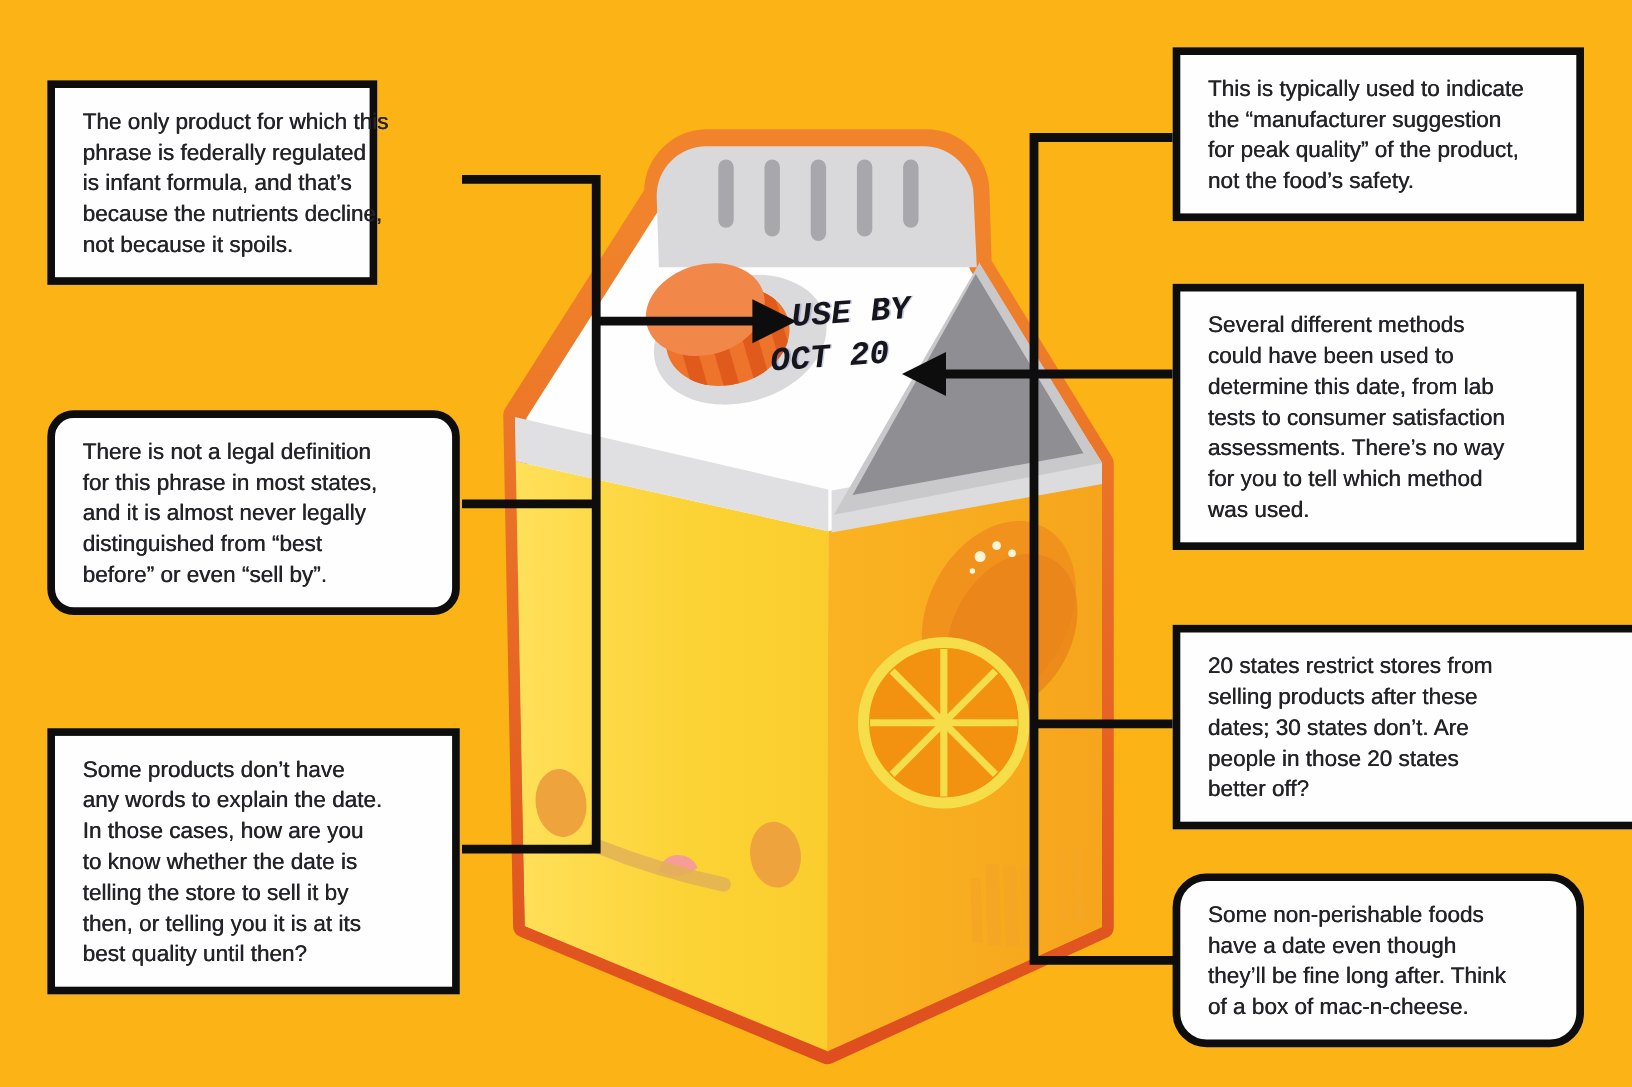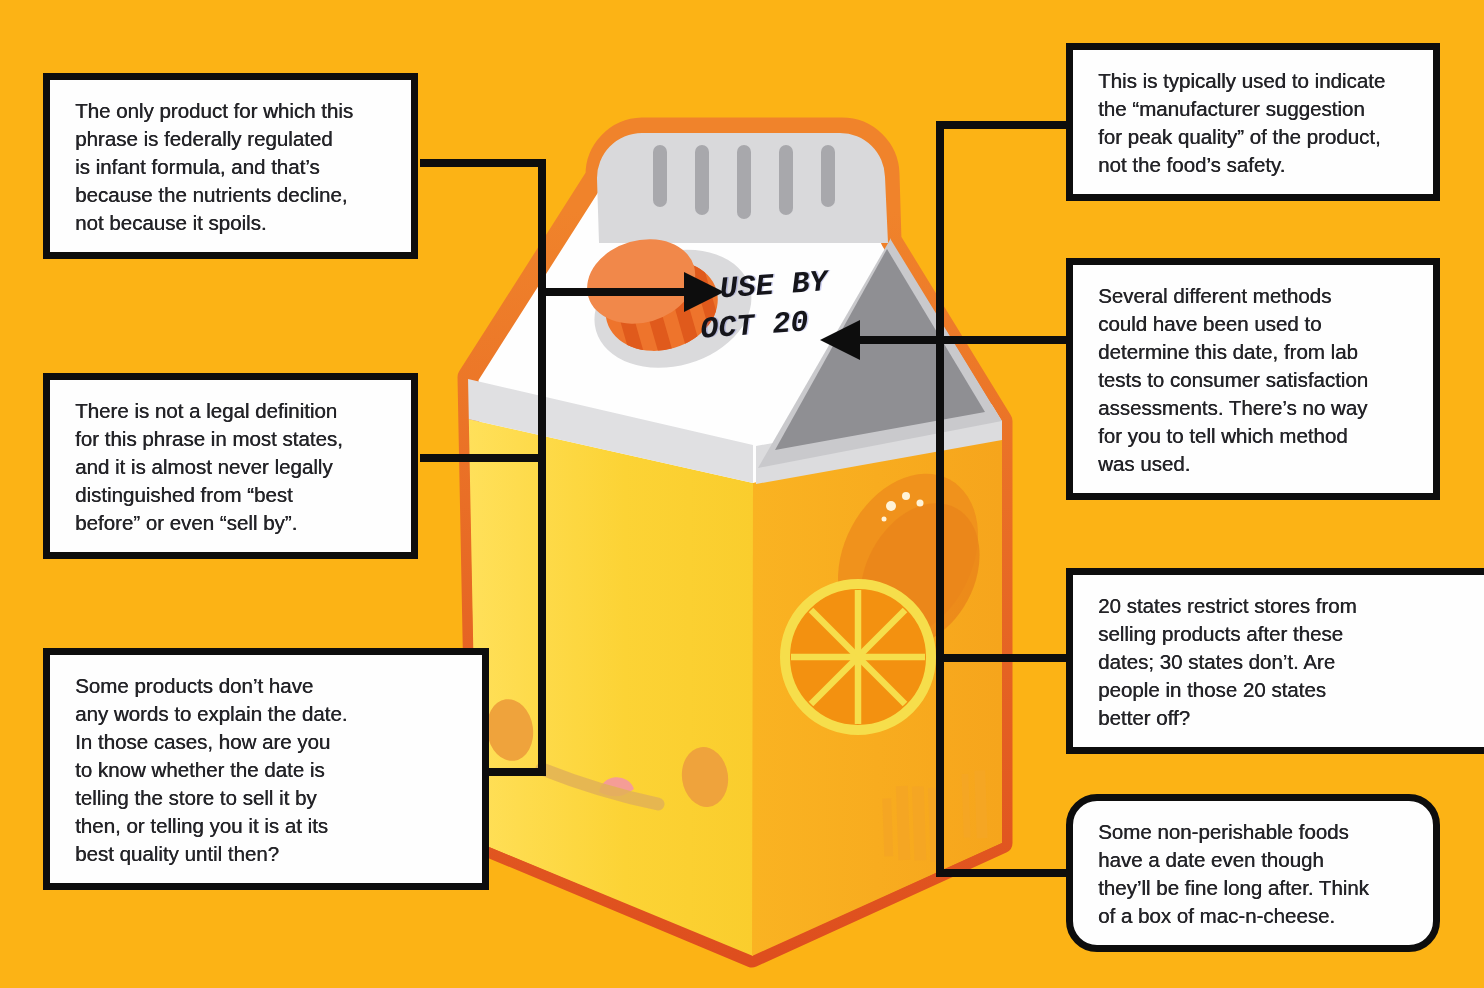--- a/index.html
+++ b/index.html
@@ -139,31 +139,31 @@
       <path d="M1068,658 H940"></path>
       <path d="M1068,340 H856"></path>
     </g>
     <polygon points="684,272 684,312 724,292" fill="#0D0D0D"></polygon>
     <polygon points="860,320 860,360 820,340" fill="#0D0D0D"></polygon>
   </svg>
 
   <div class="date-label">USE BY
 OCT 20</div>
 
-  <div class="callout" style="left:43px;top:73px;width:375px;">The only product for which this
+  <div class="callout" style="left:43px;top:73px;width:300px;">The only product for which this
 phrase is federally regulated
 is infant formula, and that’s
 because the nutrients decline,
 not because it spoils.</div>
-  <div class="callout" style="left:43px;top:373px;width:375px;">There is not a legal definition
+  <div class="callout" style="left:43px;top:373px;width:375px;border-radius:24px;">There is not a legal definition
 for this phrase in most states,
 and it is almost never legally
 distinguished from “best
 before” or even “sell by”.</div>
-  <div class="callout" style="left:43px;top:648px;width:446px;">Some products don’t have
+  <div class="callout" style="left:43px;top:662px;width:375px;">Some products don’t have
 any words to explain the date.
 In those cases, how are you
 to know whether the date is
 telling the store to sell it by
 then, or telling you it is at its
 best quality until then?</div>
 
   <div class="callout" style="left:1066px;top:43px;width:374px;">This is typically used to indicate
 the “manufacturer suggestion
 for peak quality” of the product,

